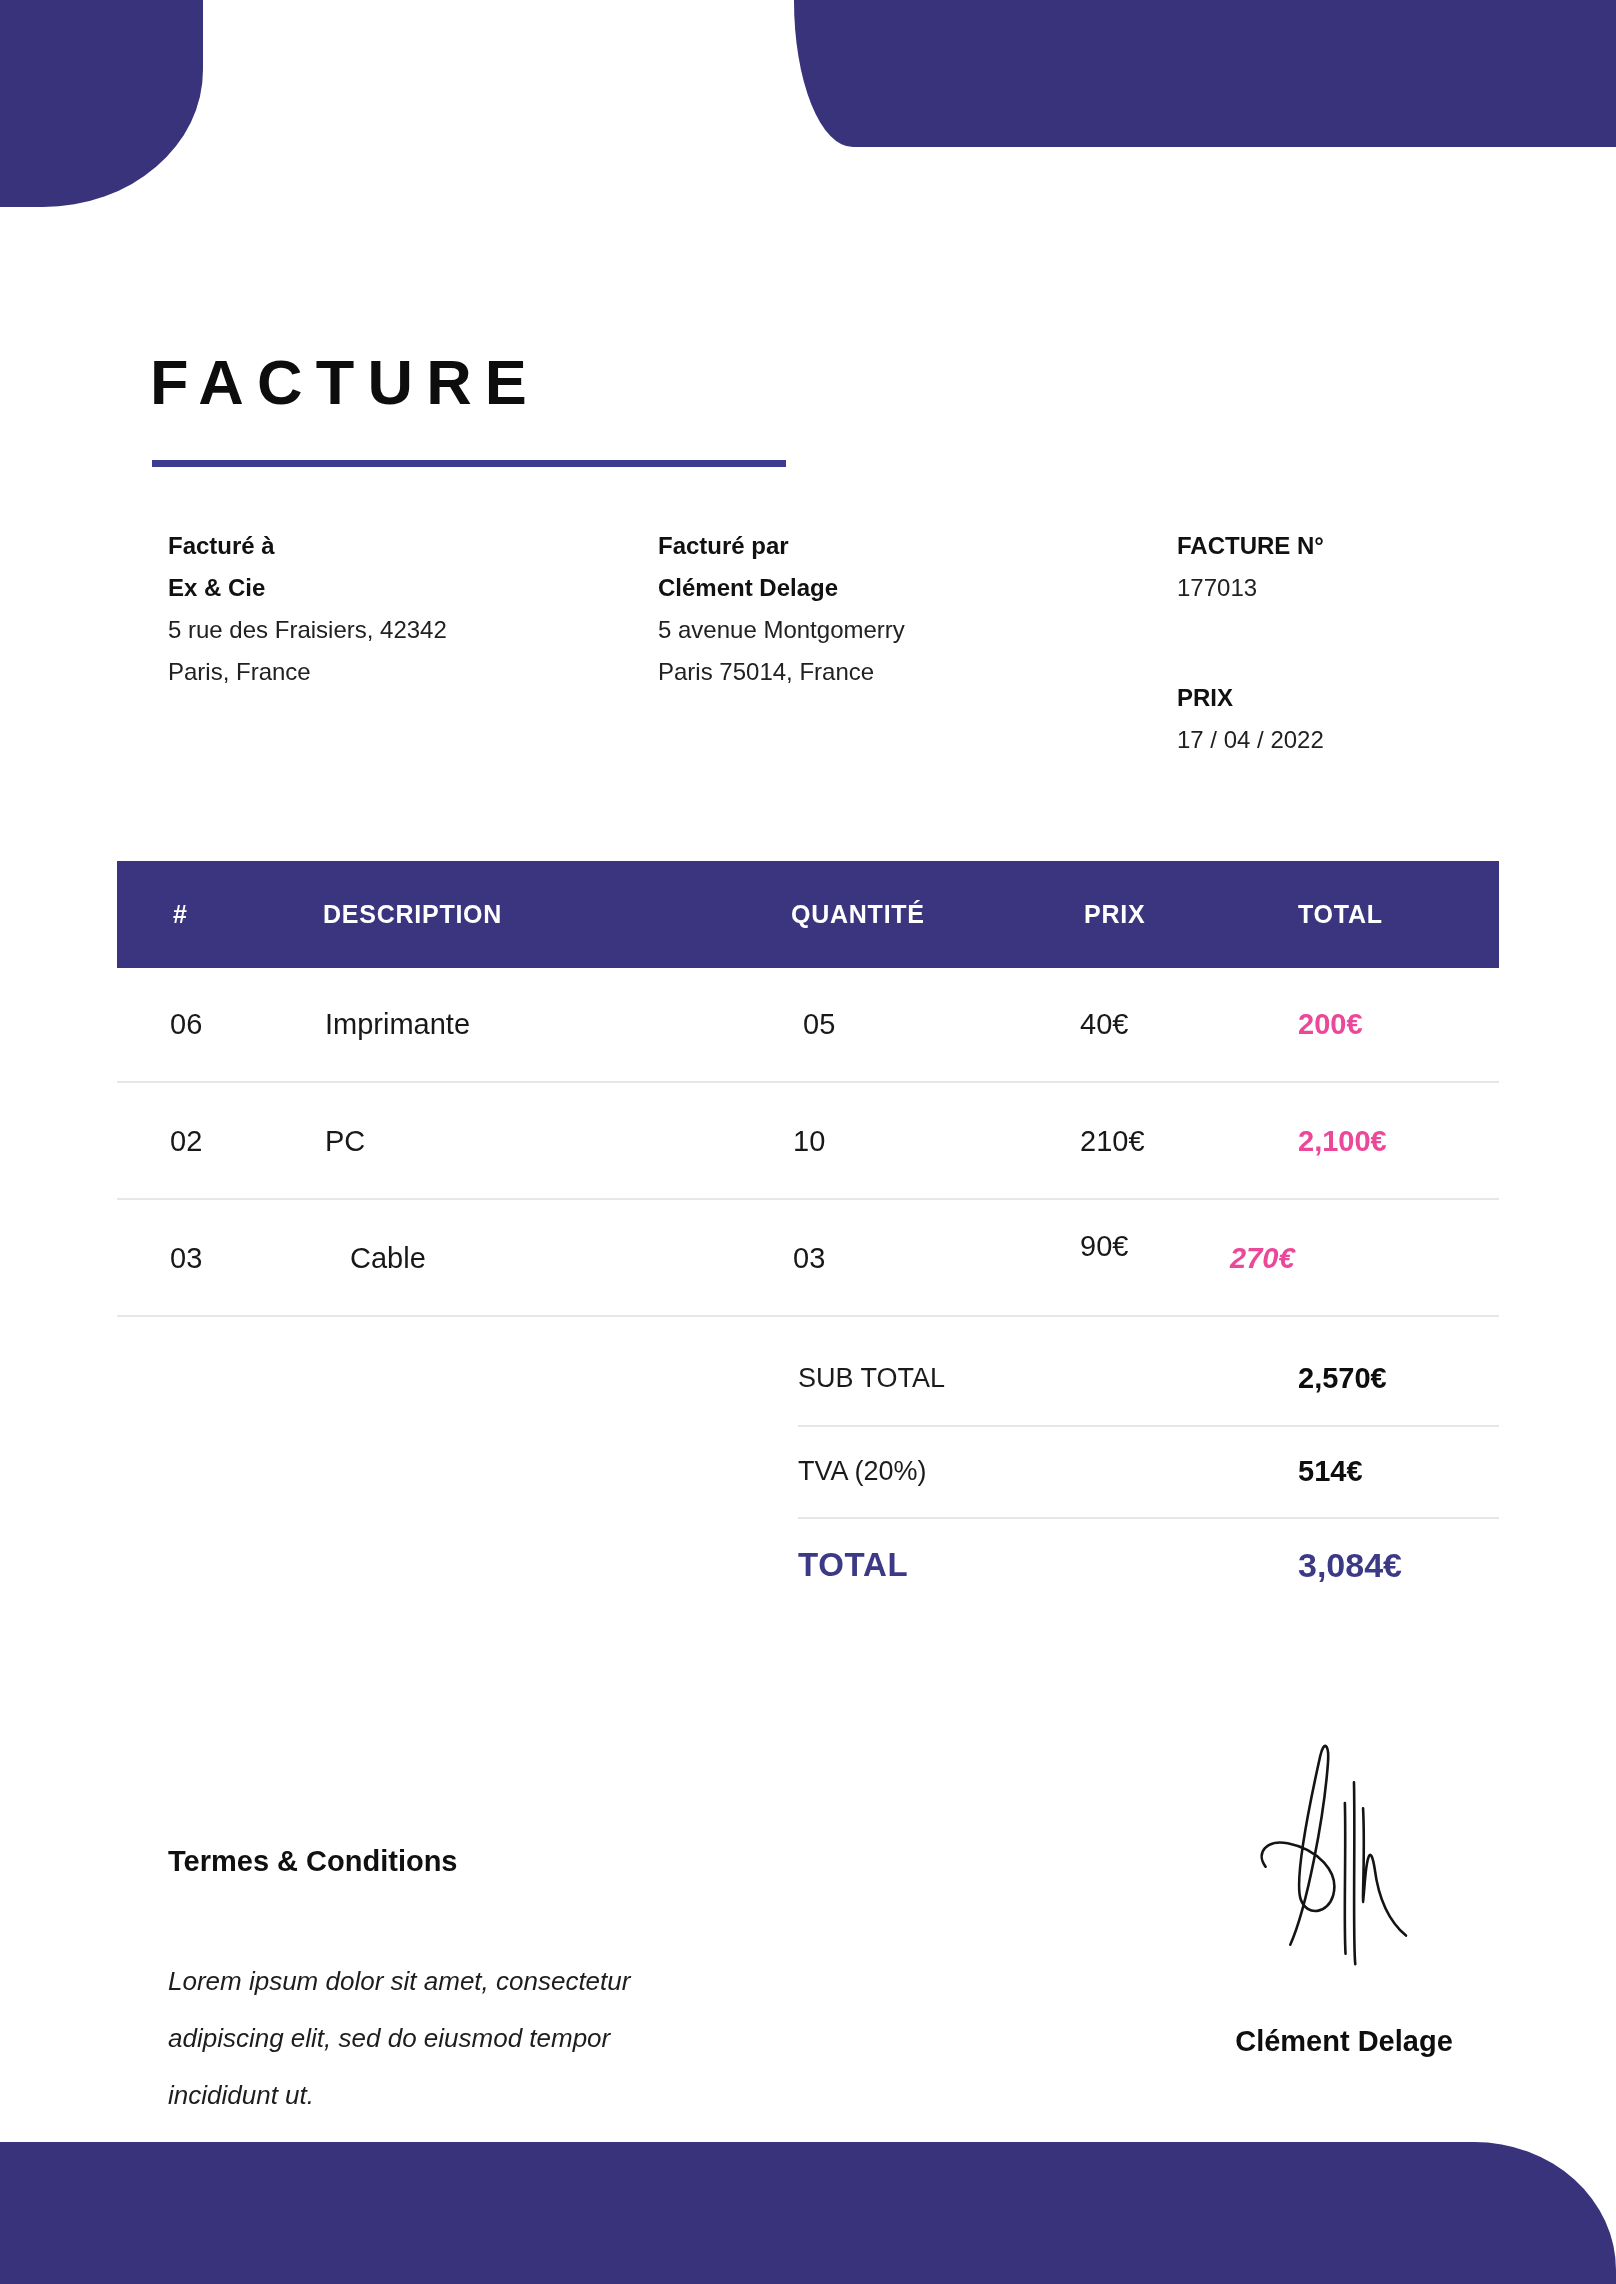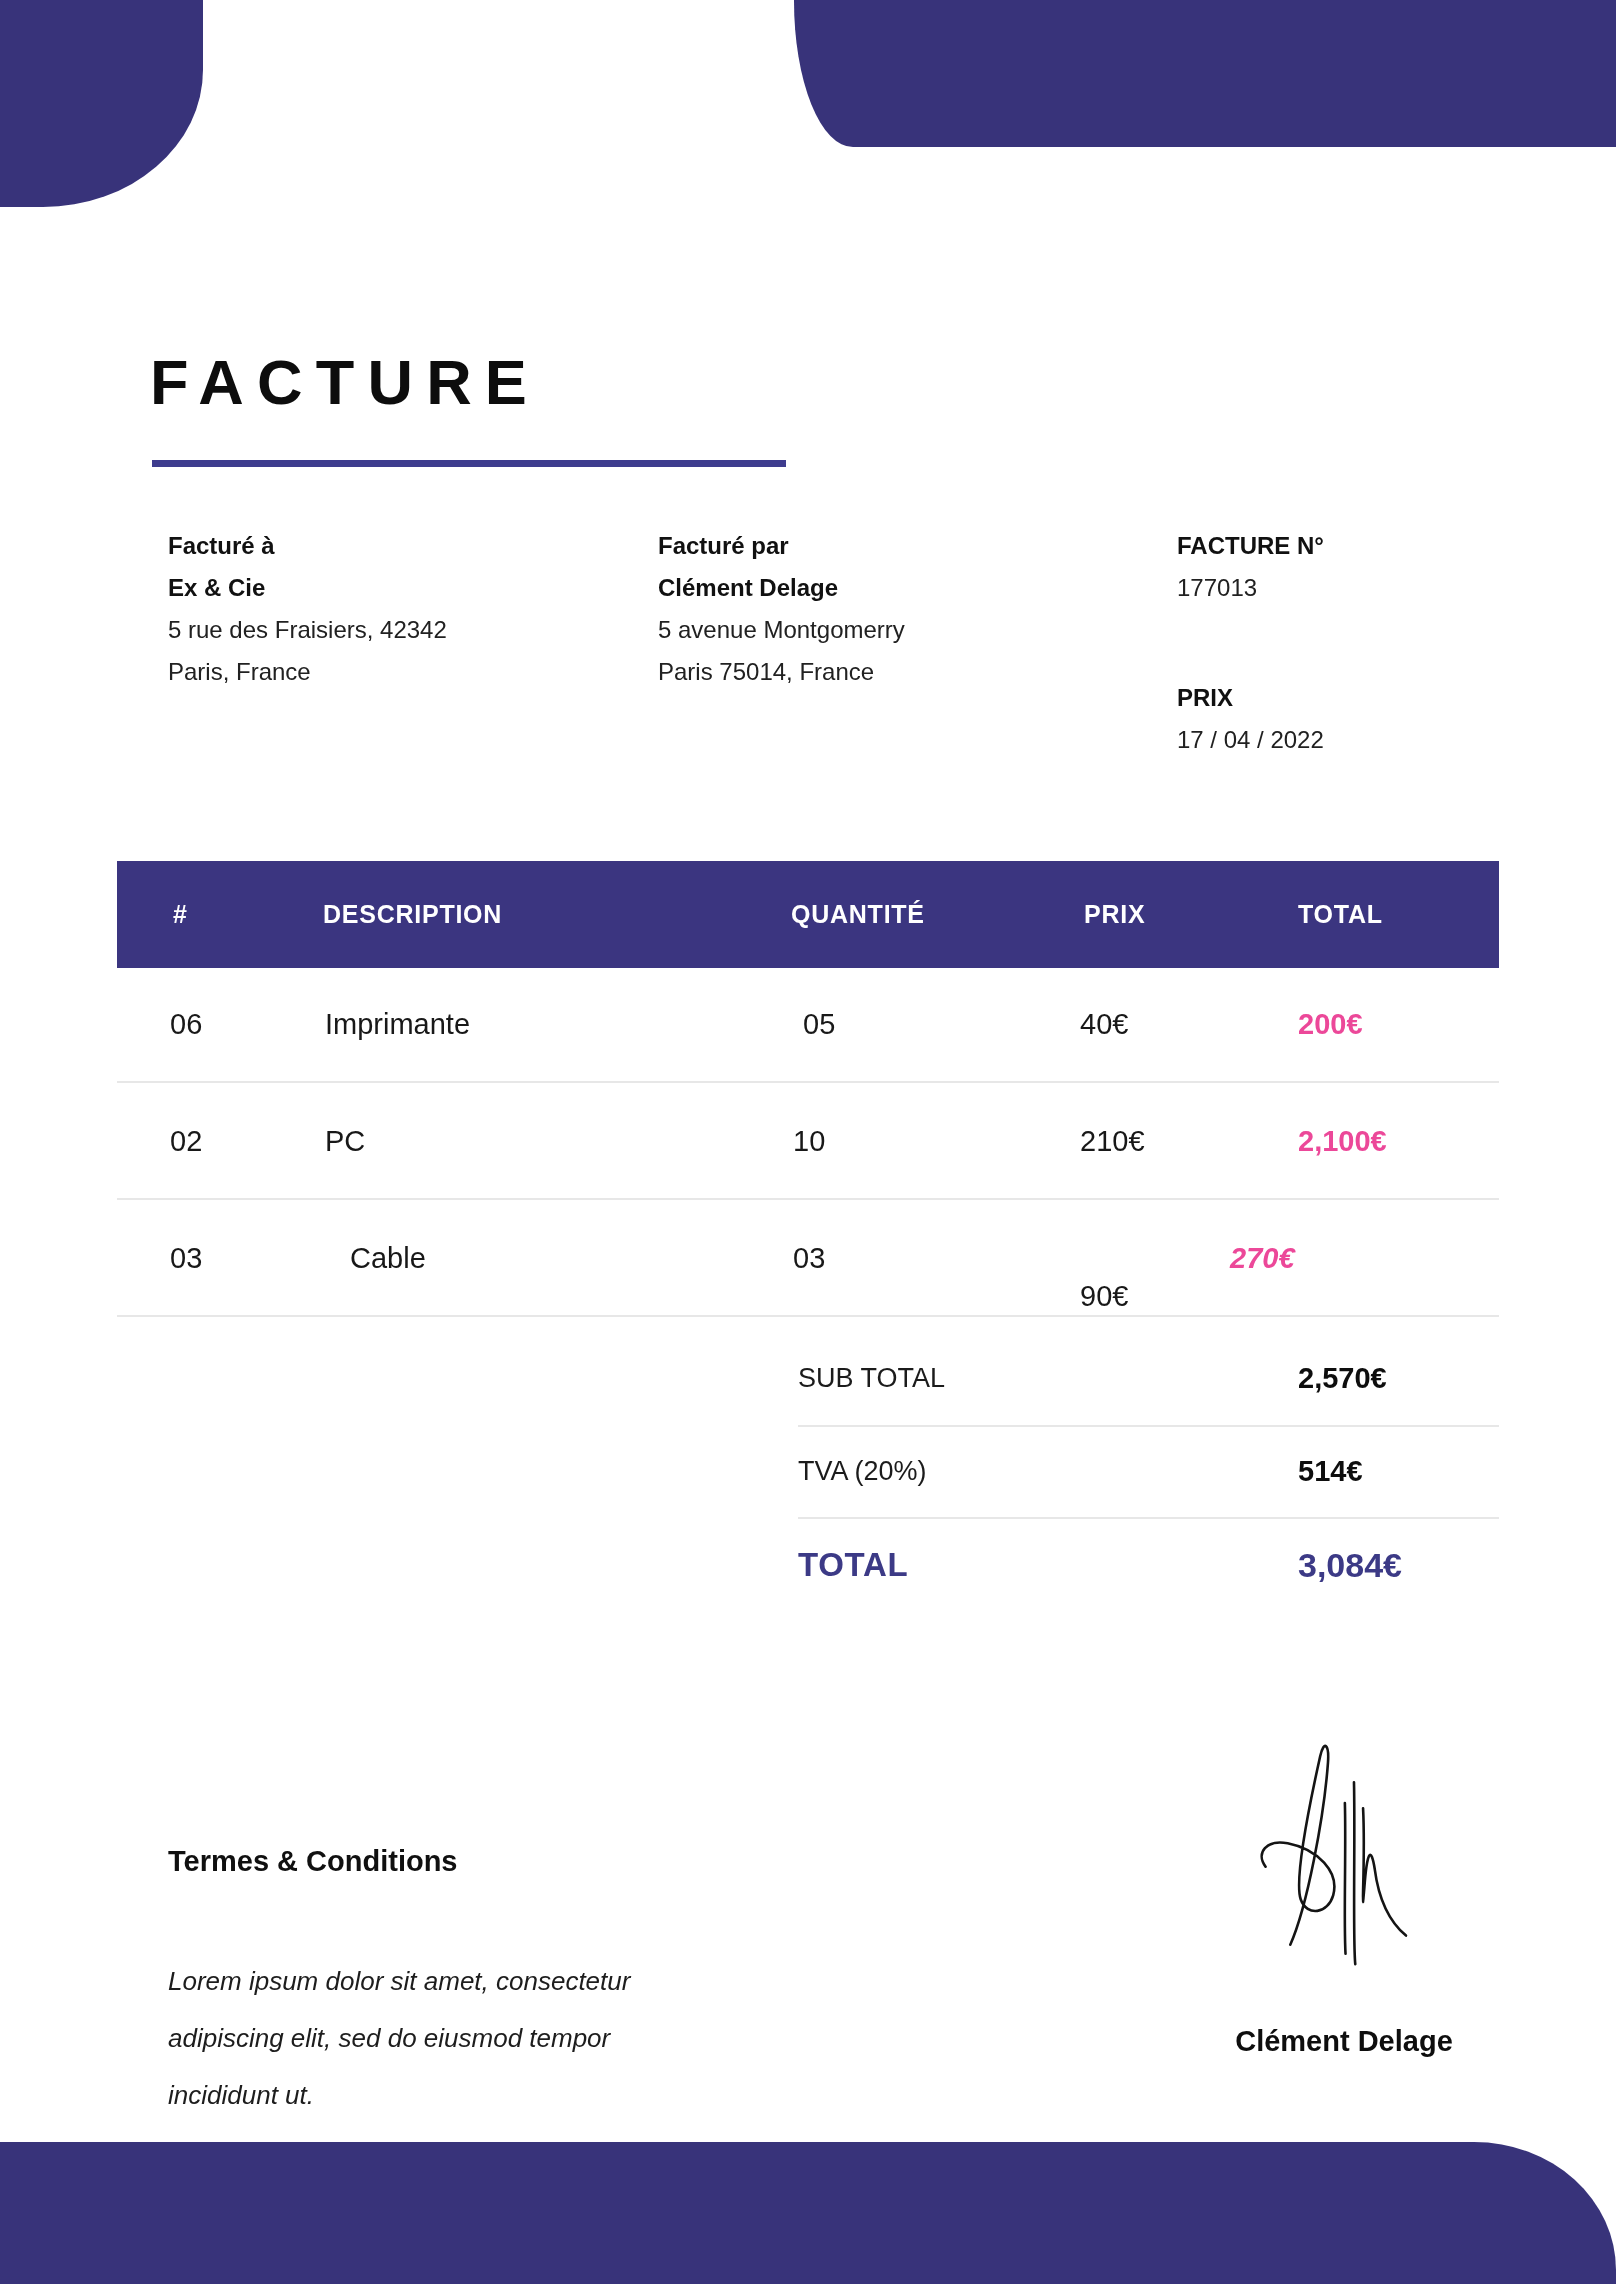--- a/index.html
+++ b/index.html
@@ -164,21 +164,21 @@
   <div class="abs cell vcenter" style="left:793px;top:1141px;">10</div>
   <div class="abs cell vcenter" style="left:1080px;top:1141px;">210€</div>
   <div class="abs cell bold vcenter" style="left:1298px;top:1141px;">2,100€</div>
 </div>
 <div class="abs sep" style="top:1198px;"></div>
 
 <div>
   <div class="abs cell vcenter" style="left:170px;top:1258px;">03</div>
   <div class="abs cell vcenter" style="left:325px;top:1258px;margin-left:25px;">Cable</div>
   <div class="abs cell vcenter" style="left:793px;top:1258px;">03</div>
-  <div class="abs cell vcenter" style="left:1080px;top:1296px;">90€</div>
+  <div class="abs cell vcenter" style="left:1080px;top:1246px;">90€</div>
   <div class="abs cell bold vcenter" style="left:1230px;top:1258px;font-style:italic;">270€</div>
 </div>
 <div class="abs sep" style="top:1315px;"></div>
 
 <div>
   <div class="abs sum-label vcenter" style="left:798px;top:1378px;">SUB TOTAL</div>
   <div class="abs sum-value vcenter" style="left:1298px;top:1378px;">2,570€</div>
 </div>
 <div class="abs sep partial" style="top:1425px;"></div>
 

